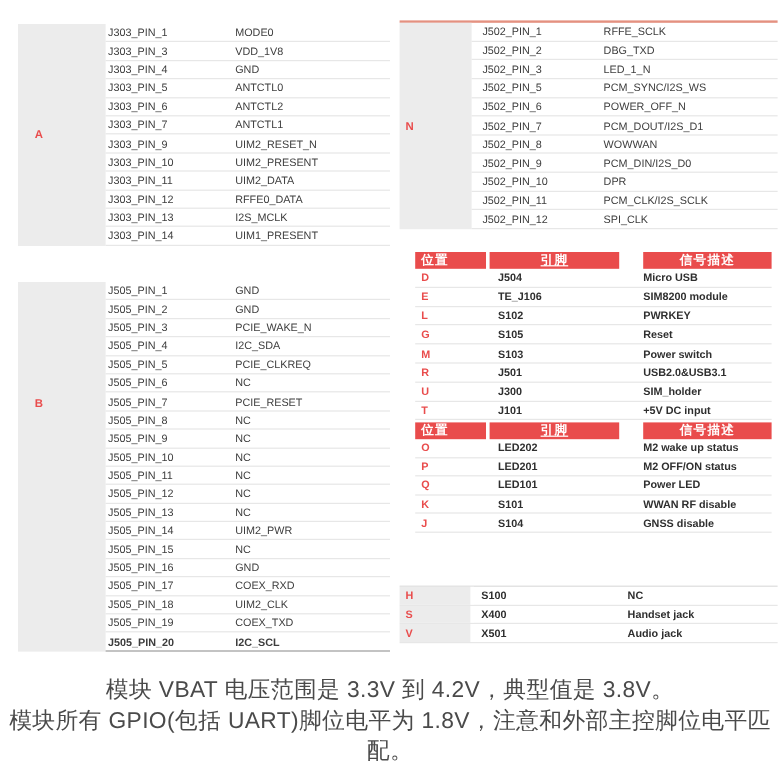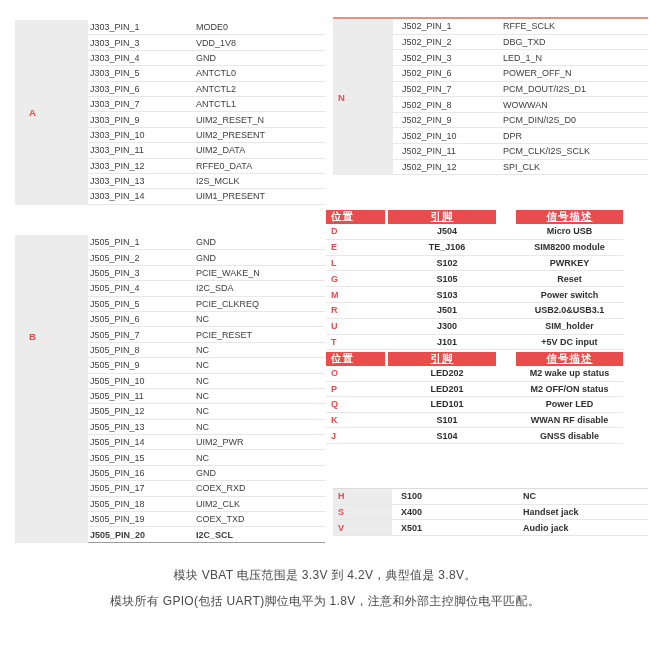--- a/index.html
+++ b/index.html
@@ -28,48 +28,48 @@
     display:flex; align-items:center; height:15.4px;
     border-bottom:1px solid #e7e7e7; font-size:9px; color:#3d3d3d;
   }
   #tableN .pin-row { height:15.65px; }
   .pin-name   { width:108px; padding-left:2px; white-space:nowrap; }
   #tableN .pin-name { width:110px; padding-left:9px; }
   .pin-signal { flex:1; white-space:nowrap; }
   .bold-row { font-weight:bold; border-bottom:1px solid #9c9c9c; }
 
   
-  .ref-table { position:absolute; left:326px; width:297px;text-align:center; }
+  .ref-table { position:absolute; left:346px; width:297px; }
   #ref0 { top:210px; }
   #ref1 { top:352px; }
   .ref-header { display:flex; height:14px; font-size:10.5px; font-weight:bold; color:#ffffff; letter-spacing:1px; }
   .ref-header .hc { background:#e94c4c; display:flex; align-items:center; }
   .ref-header .h1 { width:59px; padding-left:5px; margin-right:3px; }
   .ref-header .h2 { width:108px; justify-content:center; margin-right:20px;text-decoration:underline; }
-  .ref-header .h3 { flex:1; justify-content:center;text-decoration:underline; }
+  .ref-header .h3 { flex:1; justify-content:center; }
 
   .ref-row {
     display:flex; align-items:center; height:15.8px;
     border-bottom:1px solid #e7e7e7; font-size:9px; font-weight:600; color:#2f2f2f;
   }
   #ref1 .ref-row { height:15.6px; }
   .ref-row .c1 { width:62px; padding-left:5px; color:#e94c4c; font-weight:bold; align-self:stretch; display:flex; align-items:center; }
   .ref-row .c2 { width:111px; padding-left:7px; white-space:nowrap; }
   .ref-row .c3 { flex:1; padding-left:3px; white-space:nowrap;margin-left:14px; }
 
   
   #miscTable { position:absolute; left:333px; top:488px; width:315px; border-top:1px solid #dcdcdc; }
   #miscTable .ref-row { height:15.7px; font-weight:600; }
   #miscTable .ref-row .c1 { background:#ececec; border-right:3px solid #ffffff; }
   #miscTable .ref-row .c2 { padding-left:6px; }
 
   
   .notes {
     position:absolute; left:0; top:563px; width:650px; text-align:center;
-    font-size:12px; color:#4a4a4a; line-height:25.5px; letter-spacing:0.3px;
+    font-size:19px; color:#4a4a4a; line-height:25.5px; letter-spacing:0.3px;
   }
 </style>
 </head>
 <body>
 
 <div class="page">
 
   <div class="pin-table" id="tableA">
     <div class="letter-col">
       <span>A</span>
@@ -223,20 +223,24 @@
           <span class="pin-name">J502_PIN_1</span>
           <span class="pin-signal">RFFE_SCLK</span>
         </div>
         <div class="pin-row">
           <span class="pin-name">J502_PIN_2</span>
           <span class="pin-signal">DBG_TXD</span>
         </div>
         <div class="pin-row">
           <span class="pin-name">J502_PIN_3</span>
           <span class="pin-signal">LED_1_N</span>
+        </div>
+        <div class="pin-row">
+          <span class="pin-name">J502_PIN_5</span>
+          <span class="pin-signal">PCM_SYNC/I2S_WS</span>
         </div>
         <div class="pin-row">
           <span class="pin-name">J502_PIN_6</span>
           <span class="pin-signal">POWER_OFF_N</span>
         </div>
         <div class="pin-row">
           <span class="pin-name">J502_PIN_7</span>
           <span class="pin-signal">PCM_DOUT/I2S_D1</span>
         </div>
         <div class="pin-row">

